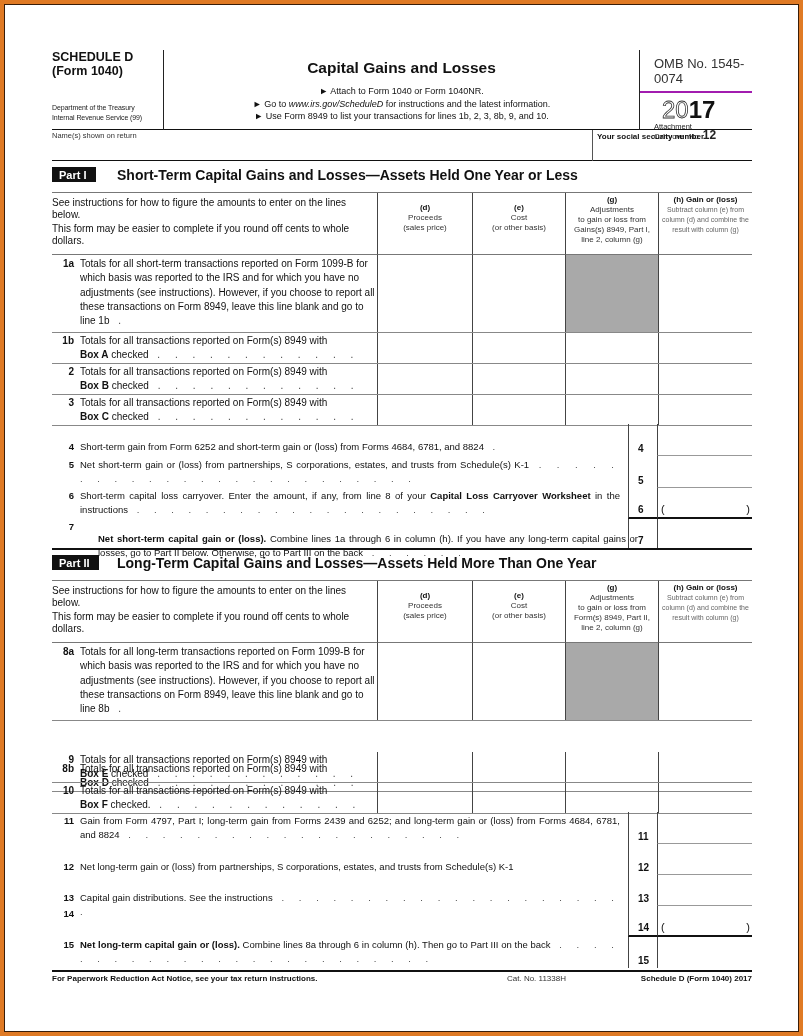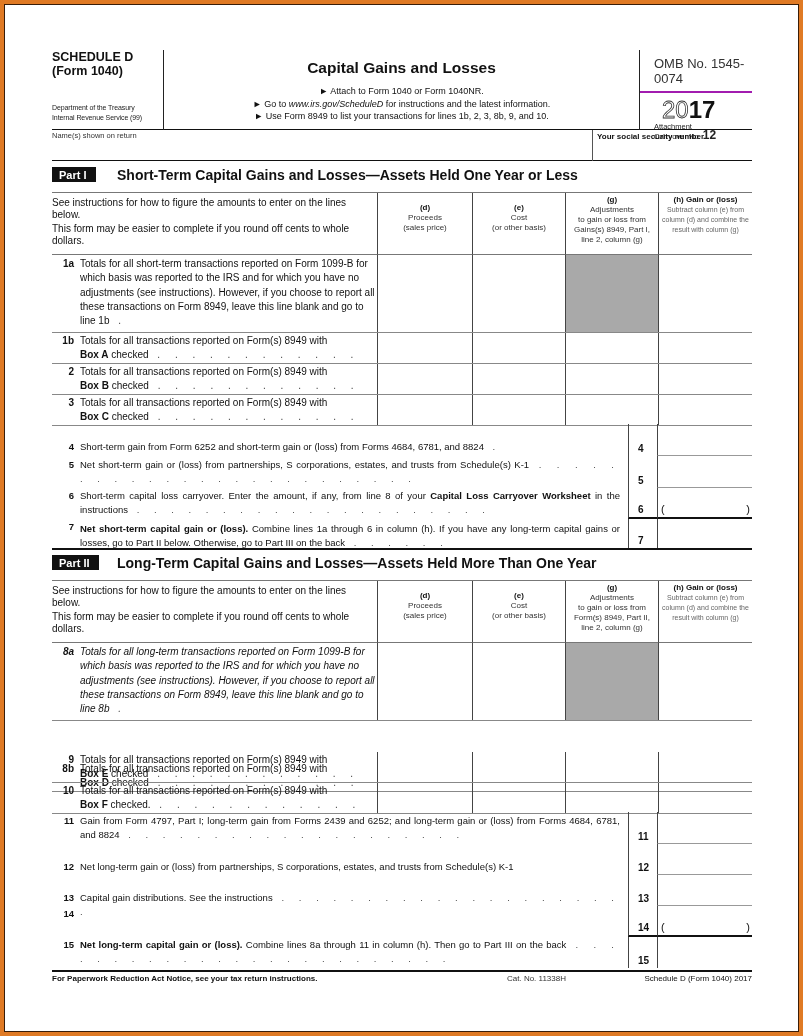--- a/index.html
+++ b/index.html
@@ -61,21 +61,21 @@
   .lrow .num { position: absolute; left: 0; width: 22px; text-align: right; font-weight: bold; }
   .lbox { position: absolute; left: 576px; width: 29px; height: 100%; border-left: 1px solid #444; font-weight: bold; font-size: 10px; padding-left: 9px; }
   .lbox span { position: absolute; bottom: 1px; }
   .amt { position: absolute; left: 605px; width: 95px; height: 100%; border-left: 1px solid #444; border-bottom: 1px solid #999; }
   .amt .paren { position: absolute; bottom: 1px; font-size: 11px; }
   .thick { border-bottom: 2px solid #111 !important; }
 
   .footer { position: absolute; left: 0; top: 970px; width: 700px; font-size: 8px; border-top: 2px solid #111; padding-top: 2px; }
   .footer .l { position: absolute; left: 0; top: 2px; font-weight: bold; }
   .footer .c { position: absolute; left: 455px; top: 2px; color: #333; }
-  .footer .r { position: absolute; right: 0; top: 2px; font-weight: normal; }
+  .footer .r { position: absolute; right: 0; top: 2px; font-weight: bold; }
 </style>
 </head>
 <body>
 
 <div class="frame"></div>
 
 <div class="page">
 
   <div class="hdr">
     <div class="hdr-left">
@@ -188,21 +188,21 @@
     <div class="lbox thick">
         <span>6</span>
       </div>
     <div class="amt thick">
         <span class="paren" style="left:3px;">(</span>
         <span class="paren" style="right:2px;">)</span>
       </div>
   </div>
   <div class="lrow" style="top:519px;height:31px;border-bottom:2px solid #111;">
     <span class="num" style="top:1px;">7</span>
-    <div class="txt" style="top:3px;"><b>Net short-term capital gain or (loss).</b><span> Combine lines 1a through 6 in column (h). If you have any long-term capital gains or losses, go to Part II below. Otherwise, go to Part III on the back</span><span class="dots"> . . . . . .</span></div>
+    <div class="txt" style="top:13px;margin-left:18px;"><b>Net short-term capital gain or (loss).</b><span> Combine lines 1a through 6 in column (h). If you have any long-term capital gains or losses, go to Part II below. Otherwise, go to Part III on the back</span><span class="dots"> . . . . . .</span></div>
     <div class="lbox">
         <span>7</span>
       </div>
     <div class="amt" style="border-bottom:none;"></div>
   </div>
 
   <div class="parthdr" style="top:552px;">
     <span class="partbadge">Part II</span>
     <span class="parttitle">Long-Term Capital Gains and Losses—Assets Held More Than One Year</span>
   </div>
@@ -219,21 +219,21 @@
       <b>(e)</b><br><span>Cost</span><br><span>(or other basis)</span>
     </div>
     <div class="colhead ch g" style="left:513px;width:93px;">
       <b>(g)</b><br><span>Adjustments</span><br><span>to gain or loss from</span><br><span>Form(s) 8949, Part II,</span><br><span>line 2, column (g)</span>
     </div>
     <div class="colhead ch h" style="left:606px;width:94px;">
       <b>(h) Gain or (loss)</b><br><span>Subtract column (e) from column (d) and combine the result with column (g)</span>
     </div>
 
     <div class="row" style="top:62px;height:78px;">
-      <div class="rowtxt" style="top:2px;font-style:italic;"><span class="num">8a</span><span>Totals for all long-term transactions reported on Form 1099-B for which basis was reported to the IRS and for which you have no adjustments (see instructions). However, if you choose to report all these transactions on Form 8949, leave this line blank and go to line 8b</span><span class="dots"> .</span></div>
+      <div class="rowtxt" style="top:2px;"><span class="num">8a</span><span>Totals for all long-term transactions reported on Form 1099-B for which basis was reported to the IRS and for which you have no adjustments (see instructions). However, if you choose to report all these transactions on Form 8949, leave this line blank and go to line 8b</span><span class="dots"> .</span></div>
       <div class="cell" style="left:325px;width:95px;"></div>
       <div class="cell" style="left:420px;width:93px;"></div>
       <div class="cell shade" style="left:513px;width:93px;"></div>
       <div class="cell" style="left:606px;width:94px;"></div>
     </div>
     <div class="row" style="top:140px;height:31px;margin-top:40px;">
       <div class="rowtxt" style="top:1px;"><span class="num">8b</span><span>Totals for all transactions reported on Form(s) 8949 with</span><br><b>Box D</b><span> checked</span><span class="dots"> . . . . . . . . . . . .</span></div>
       <div class="cell" style="left:325px;width:95px;"></div>
       <div class="cell" style="left:420px;width:93px;"></div>
       <div class="cell" style="left:513px;width:93px;"></div>
@@ -284,21 +284,21 @@
     <div class="lbox thick">
         <span>14</span>
       </div>
     <div class="amt thick">
         <span class="paren" style="left:3px;">(</span>
         <span class="paren" style="right:2px;">)</span>
       </div>
   </div>
   <div class="lrow" style="top:937px;height:31px;">
     <span class="num" style="top:1px;">15</span>
-    <div class="txt" style="top:1px;"><b>Net long-term capital gain or (loss).</b><span> Combine lines 8a through 11 in column (h). Then go to Part III on the back</span><span class="dots"> . . . . . . . . . . . . . . . . . . . . . . . . .</span></div>
+    <div class="txt" style="top:1px;"><b>Net long-term capital gain or (loss).</b><span> Combine lines 8a through 6 in column (h). Then go to Part III on the back</span><span class="dots"> . . . . . . . . . . . . . . . . . . . . . . . . .</span></div>
     <div class="lbox">
         <span>15</span>
       </div>
     <div class="amt" style="border-bottom:none;"></div>
   </div>
 
   <div class="footer">
     <span class="l">For Paperwork Reduction Act Notice, see your tax return instructions.</span>
     <span class="c">Cat. No. 11338H</span>
     <span class="r">Schedule D (Form 1040) 2017</span>

